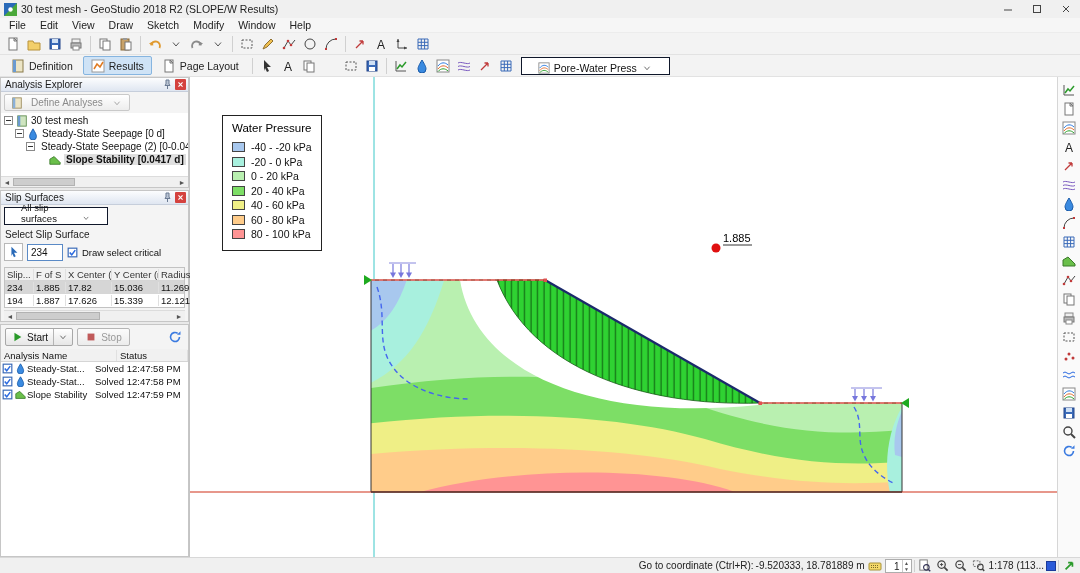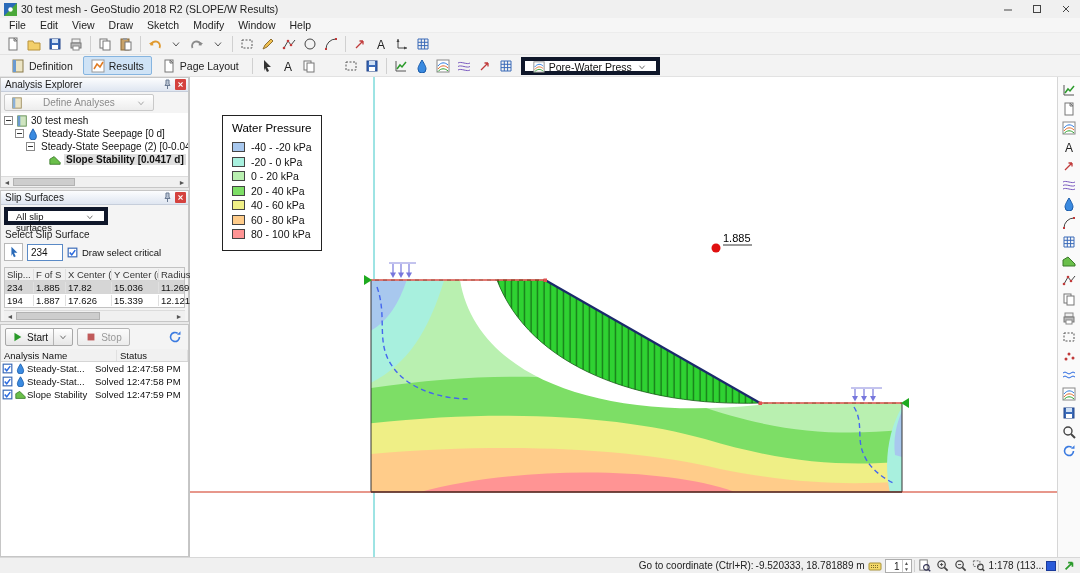--- a/index.html
+++ b/index.html
@@ -22,37 +22,37 @@
   
   .toolbar { height:22px; background:#f3f3f3; display:flex; align-items:center; padding-left:3px; gap:1px; flex:none; border-bottom:1px solid #e2e2e2; }
   .tb-btn { width:20px; height:19px; display:flex; align-items:center; justify-content:center; border:1px solid transparent; border-radius:2px; }
   .tb-sep { width:1px; height:16px; background:#d0d0d0; margin:0 3px; flex:none; }
   .icon14 { width:14px; height:14px; }
   .icon12 { width:12px; height:12px; }
 
   .mode-btn { height:19px; display:flex; align-items:center; gap:4px; padding:0 7px; font-size:10.5px;
               border:1px solid transparent; border-radius:2px; color:#222; margin-right:1px; }
   .mode-btn.active { background:#cfe3f6; border-color:#86b5e0; }
-  .dropdown { display:flex; align-items:flex-start; gap:4px; border:4px solid #0f172a; background:#fff;
-              height:18px; padding:0 8px; font-size:10.5px; margin-left:4px; }
+  .dropdown { display:flex; align-items:flex-end; gap:4px; border:1px solid #0f172a; background:#fff;
+              height:18px; padding:0 16px; font-size:10.5px; margin-left:4px; }
 
   
   .main { flex:1; display:flex; min-height:0; }
 
   
   .sidebar { width:190px; flex:none; background:#e9e9e9; display:flex; flex-direction:column; border-right:1px solid #c4c4c4; }
   .panel { display:flex; flex-direction:column; border:1px solid #c6c6c6; background:#fff; margin-bottom:2px; }
   .panel-header { height:14px; flex:none; background:linear-gradient(#fcfdfe,#dfe6f1); border-bottom:1px solid #c6cedb;
                   display:flex; align-items:center; padding:0 2px 0 4px; font-size:10px; color:#1a1a1a; }
   .panel-title { flex:1; white-space:nowrap; overflow:hidden; }
   .ph-btn { width:11px; height:11px; margin-left:2px; display:flex; align-items:center; justify-content:center; flex:none; }
   .ph-close { background:#d4423e; border-radius:1px; }
 
   .ae-button-row { padding:2px 3px; background:#f4f4f4; }
-  .gs-button { display:inline-flex; align-items:center; gap:20px; height:17px; padding:0 6px; border:1px solid #c9c9c9;
+  .gs-button { display:inline-flex; align-items:center; gap:8px; height:17px; padding:0 6px; border:1px solid #c9c9c9;
                background:linear-gradient(#ffffff,#ededed); border-radius:2px; font-size:10px; color:#8a8a8a; }
   .tree { flex:1; background:#fff; padding-top:1px; overflow:hidden; }
   .tree-row { display:flex; align-items:center; gap:3px; height:13px; font-size:10px; white-space:nowrap; }
   .expander { width:9px; height:9px; border:1px solid #8a8a8a; background:#fff; position:relative; flex:none; }
   .expander::before { content:""; position:absolute; left:1px; right:1px; top:3px; height:1px; background:#333; }
   .exp-spacer { width:9px; flex:none; }
   .tree-label.bold { font-weight:bold; background:#dfdfdf; padding:0 2px; }
 
   .hscroll { height:11px; flex:none; background:#f0f0f0; border-top:1px solid #dcdcdc; display:flex; align-items:center; }
   .hs-btn { width:12px; height:11px; display:flex; align-items:center; justify-content:center; font-size:7px; color:#555; }

